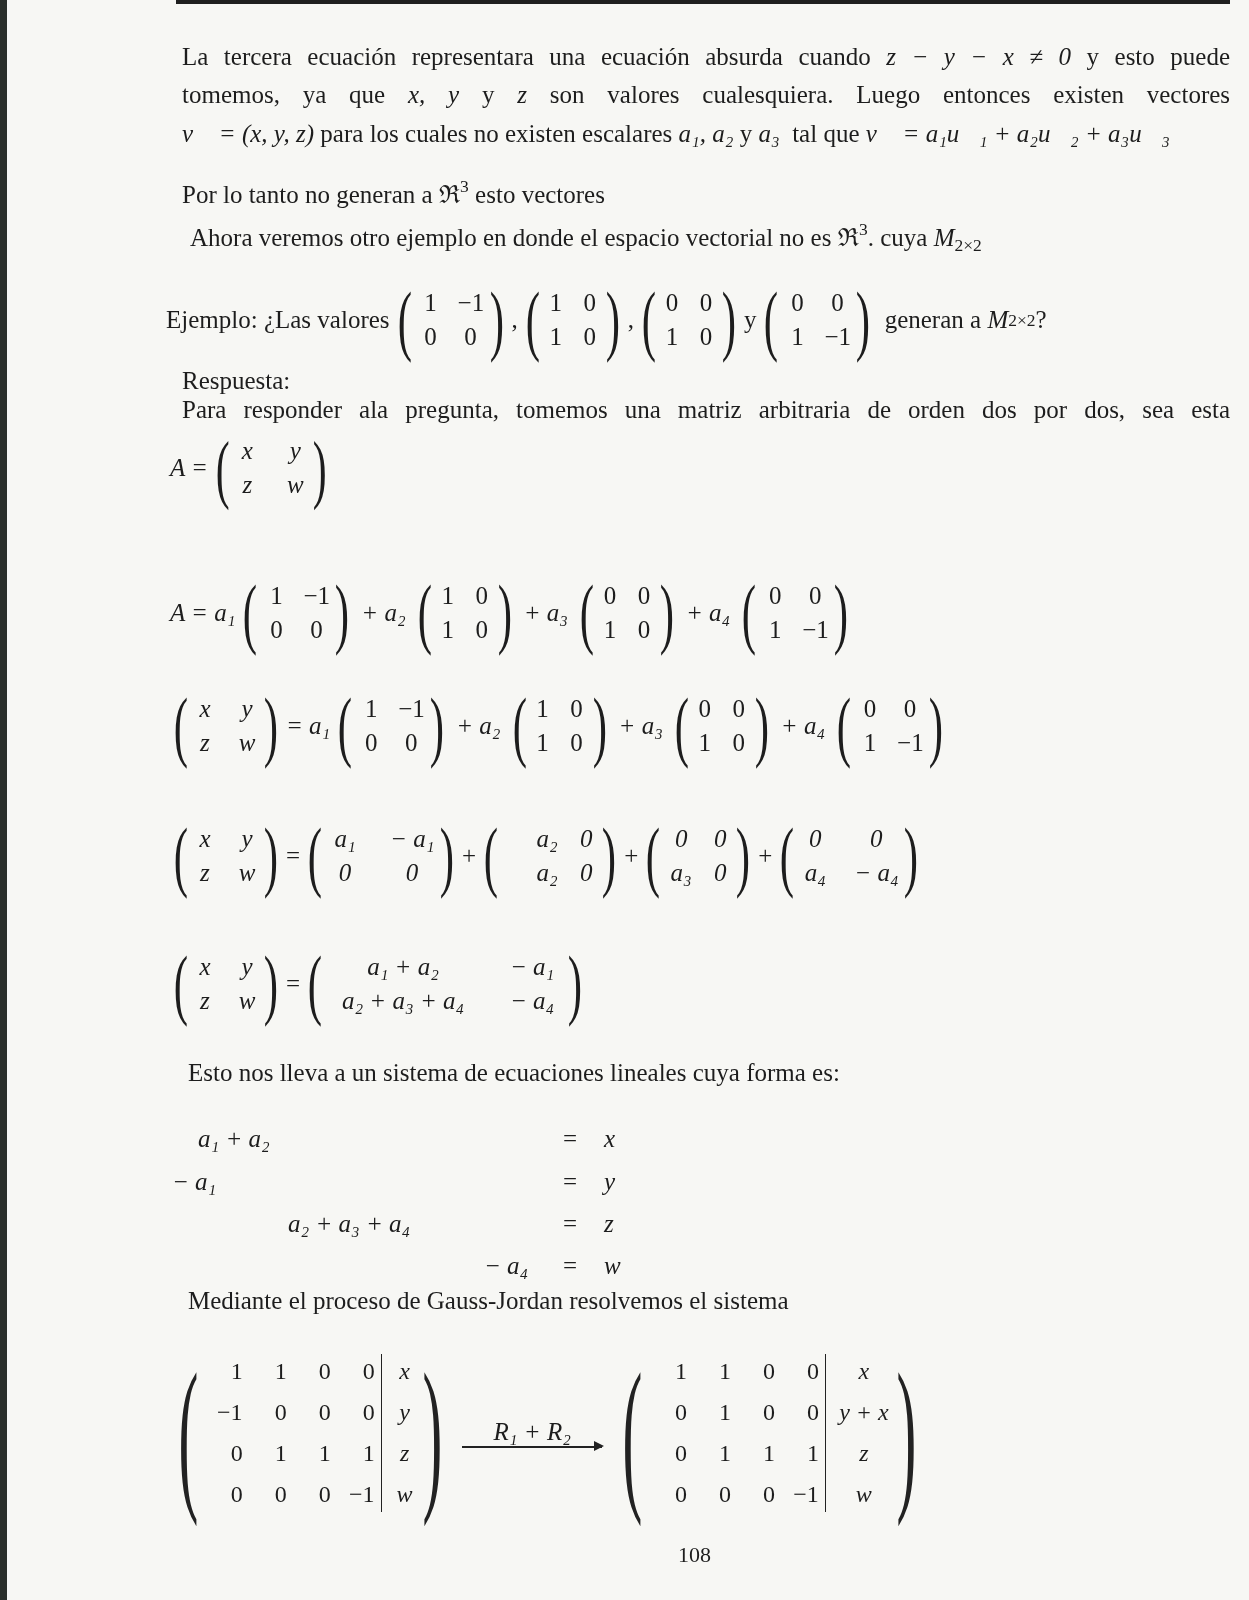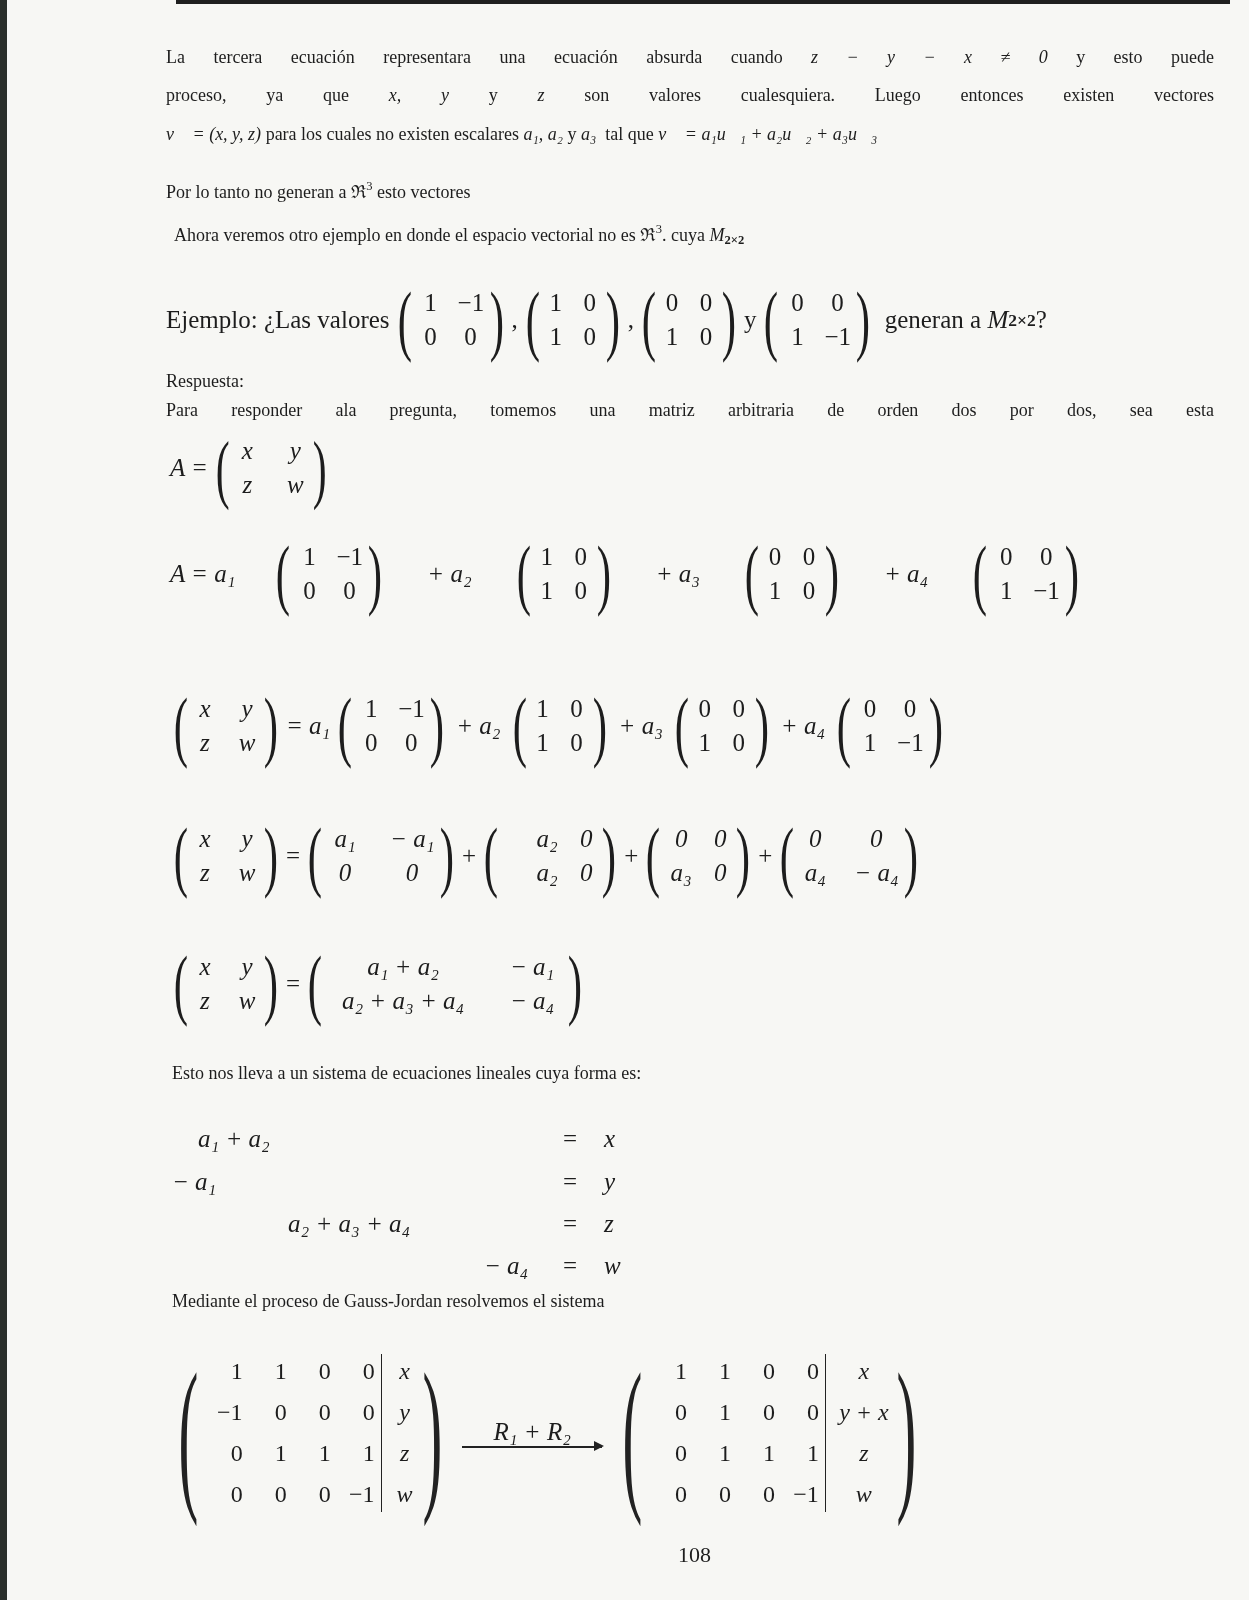--- a/index.html
+++ b/index.html
@@ -4,24 +4,24 @@
 <style>
   html, body { margin:0; padding:0; }
   body {
     width:1249px; height:1600px; position:relative; overflow:hidden;
     background:#f7f7f4;
     font-family:"Liberation Serif","DejaVu Serif",serif;
     color:#1d1d1d;
   }
   .leftedge { position:absolute; left:0; top:0; width:7px; height:1600px; background:#2a2f2b; }
   .toprule { position:absolute; left:176px; top:0; width:1054px; height:4px; background:#1f1f1f; }
-  .p { position:absolute; font-size:18px; line-height:30px; white-space:nowrap; }
+  .p { position:absolute; font-size:25px; line-height:30px; white-space:nowrap;margin-left:16px; }
   .just { text-align:justify; text-align-last:justify; white-space:normal; }
   i, .m { font-style:italic; }
-  sub { font-size:70%; vertical-align:-0.3em; font-style:normal;font-weight:bold; }
+  sub { font-size:70%; vertical-align:-0.3em; font-style:normal; }
   sup { font-size:70%; vertical-align:0.6em; }
   .frak { font-family:"DejaVu Serif",serif; font-style:normal; }
   .mrow { position:absolute; display:flex; align-items:center; font-size:25px; white-space:nowrap; }
   .mat { display:inline-flex; align-items:center; margin:0 2px; }
   .par { font-weight:100; transform:scaleX(0.55); display:inline-block; line-height:1; }
   .grid { display:grid; column-gap:14px; row-gap:6px; text-align:center; }
   .grid span { min-width:18px; }
   .op { margin:0 4px; }
   .sys { position:absolute; font-size:25px; font-style:italic; }
   .sys div { position:absolute; white-space:nowrap; }
@@ -40,21 +40,21 @@
 
 <div class="leftedge"></div>
 <div class="toprule"></div>
 
 <div class="p just" style="left:166px;top:42px;width:1048px;">
   <span>La tercera ecuación representara una ecuación absurda cuando</span>
   <span class="m">z − y − x ≠ 0</span>
   <span>y esto puede</span>
 </div>
 <div class="p just" style="left:166px;top:80px;width:1048px;">
-  <span>proceso, ya que</span>
+  <span>tomemos, ya que</span>
   <span><i>x, y</i> <span>y</span> <i>z</i></span>
   <span>son valores cualesquiera. Luego entonces existen vectores</span>
 </div>
 <div class="p" style="left:166px;top:119px;">
   <i>v⃗ = (x, y, z)</i>
   <span>para los cuales no existen escalares</span>
   <i>a₁, a₂</i>
   <span>y</span>
   <i>a₃</i>
   &nbsp;<span>tal que</span>
@@ -129,21 +129,21 @@
       <span class="grid m" style="grid-template-columns:24px 24px;column-gap:24px;">
         <span>x</span>
         <span>y</span>
         <span>z</span>
         <span>w</span>
       </span>
       <span class="par" style="font-size:76px;">)</span>
     </span>
 </div>
 
-<div class="mrow" style="left:170px;top:536px;height:76px;gap:33px;">
+<div class="mrow" style="left:170px;top:575px;height:76px;">
   <i>A = a₁</i>
   <span class="mat">
       <span class="par" style="font-size:78px;">(</span>
       <span class="grid" style="grid-template-columns:26px 26px;">
         <span>1</span>
         <span>−1</span>
         <span>0</span>
         <span>0</span>
       </span>
       <span class="par" style="font-size:78px;">)</span>

